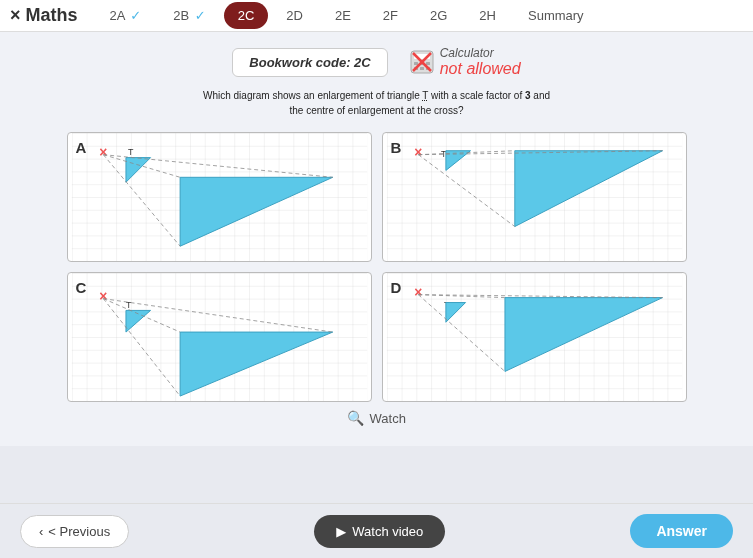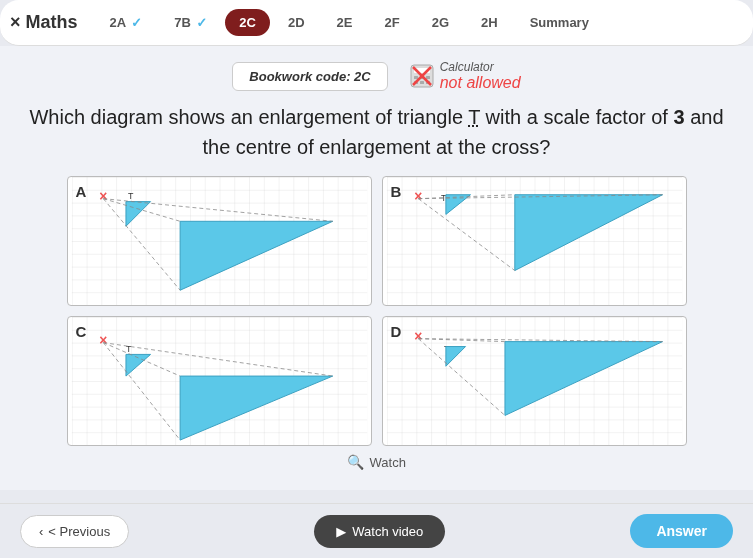--- a/index.html
+++ b/index.html
@@ -11,37 +11,36 @@
       overflow: hidden;
       position: relative;
     }
 
     
     .top-bar {
       background: #fff;
       display: flex;
       align-items: center;
       padding: 0 10px;
-      height: 46px;
+      height: 32px;
       border-bottom: 1px solid #ddd;
-      border-radius: 19px;
     }
     .app-title {
       font-size: 18px;
       font-weight: bold;
       color: #333;
       margin-right: 18px;
     }
     .tab-btn {
       padding: 6px 14px;
       border-radius: 20px;
       border: none;
       cursor: pointer;
       font-size: 13px;
-      font-weight: 700;
+      font-weight: 400;
       margin-right: 4px;
       background: transparent;
       color: #555;
     }
     .tab-btn.active {
       background: #7f1d1d;
       color: #fff;
     }
     .tab-btn.completed {
       color: #555;
@@ -90,21 +89,21 @@
       position: relative;
     }
     .calc-icon svg {
       width: 28px;
       height: 28px;
     }
 
     
     .question-text {
       text-align: center;
-      font-size: 20px;
+      font-size: 10px;
       color: #222;
       margin-bottom: 14px;
       line-height: 1.5;
     }
     .question-text em {
       font-style: normal;
       text-decoration: underline;
       text-decoration-style: dotted;
     }
 
@@ -205,21 +204,21 @@
 <body>
 
 <div class="top-bar">
   <span class="app-title">× Maths</span>
 
   <button class="tab-btn completed">
     <span>2A</span>
     <span class="check">✓</span>
   </button>
   <button class="tab-btn completed">
-    <span>7B</span>
+    <span>2B</span>
     <span class="check">✓</span>
   </button>
   <button class="tab-btn active">
     <span>2C</span>
   </button>
   <button class="tab-btn">
     <span>2D</span>
   </button>
   <button class="tab-btn">
     <span>2E</span>

